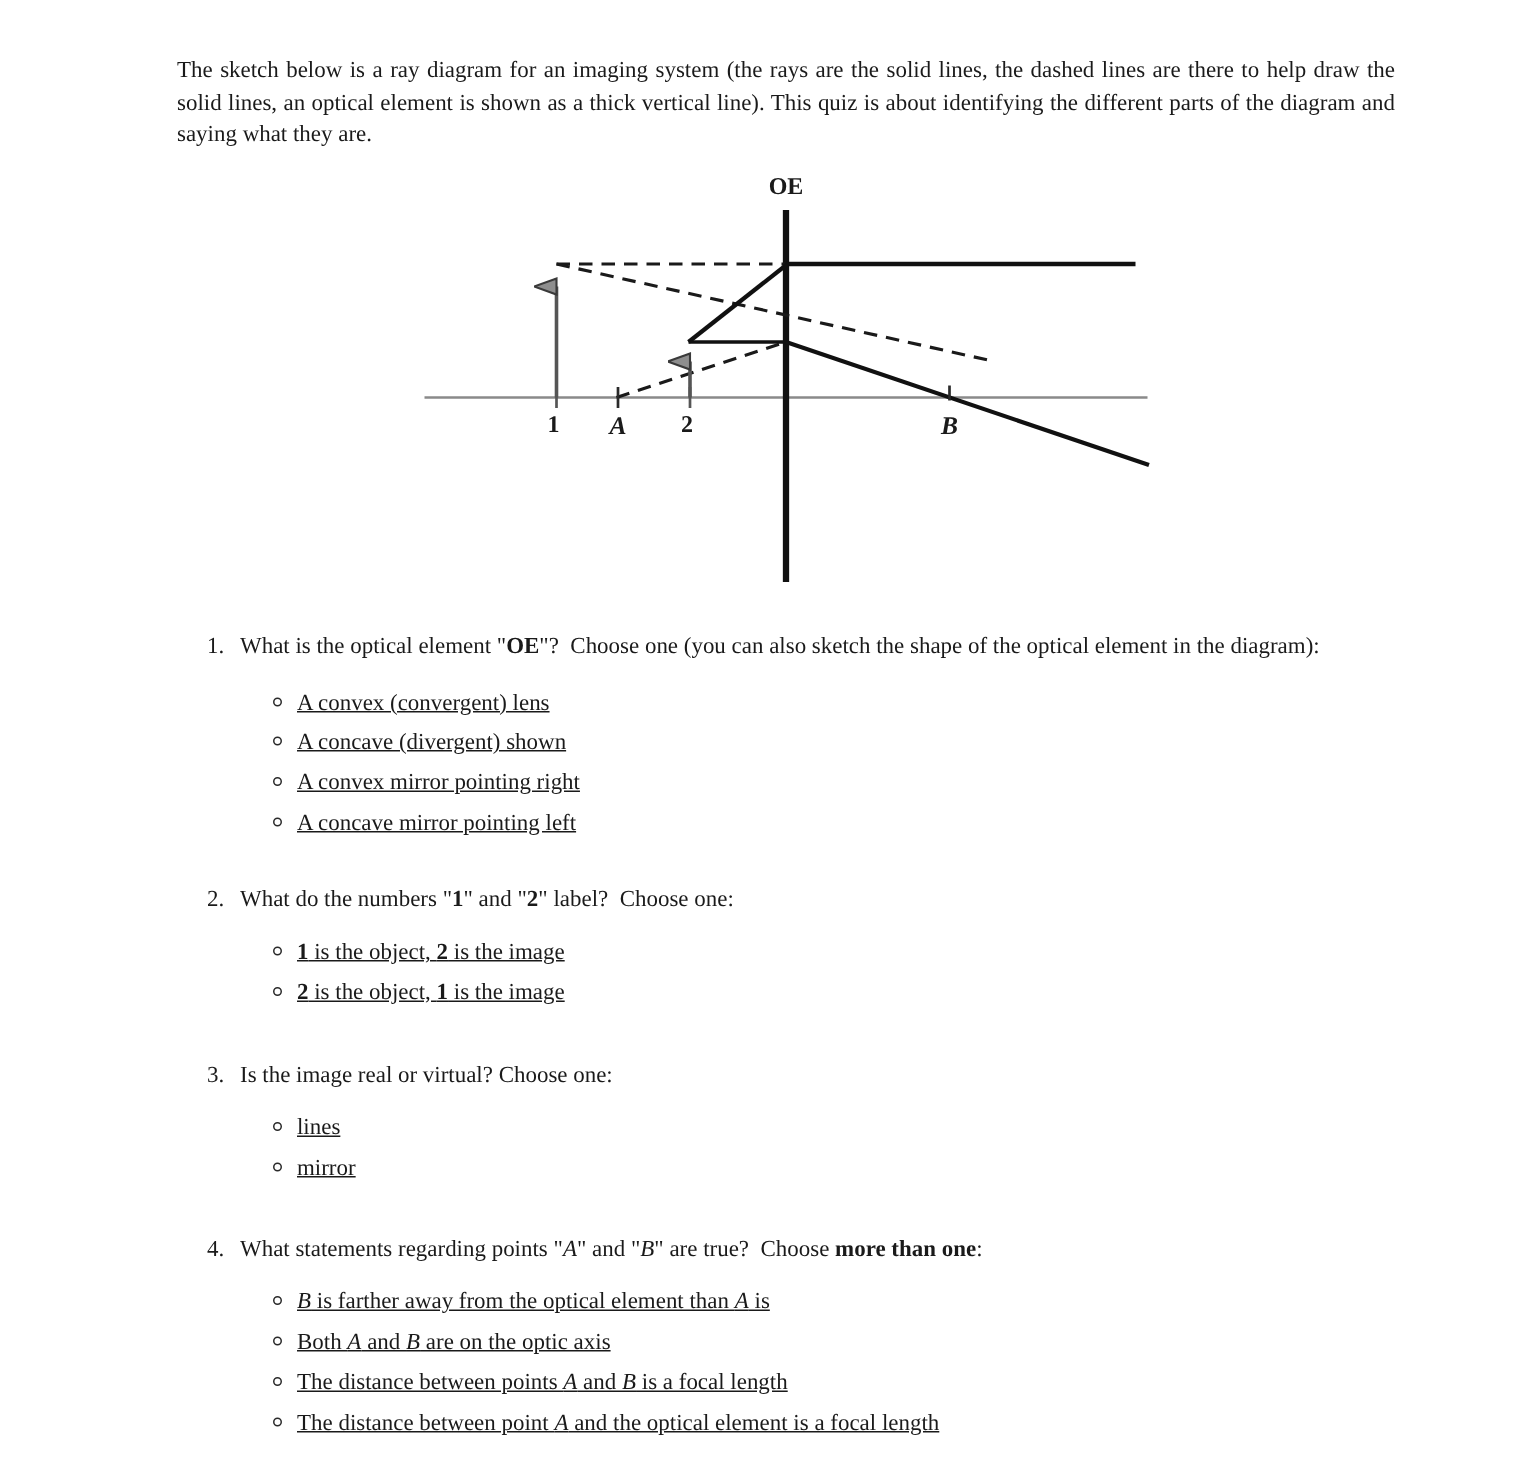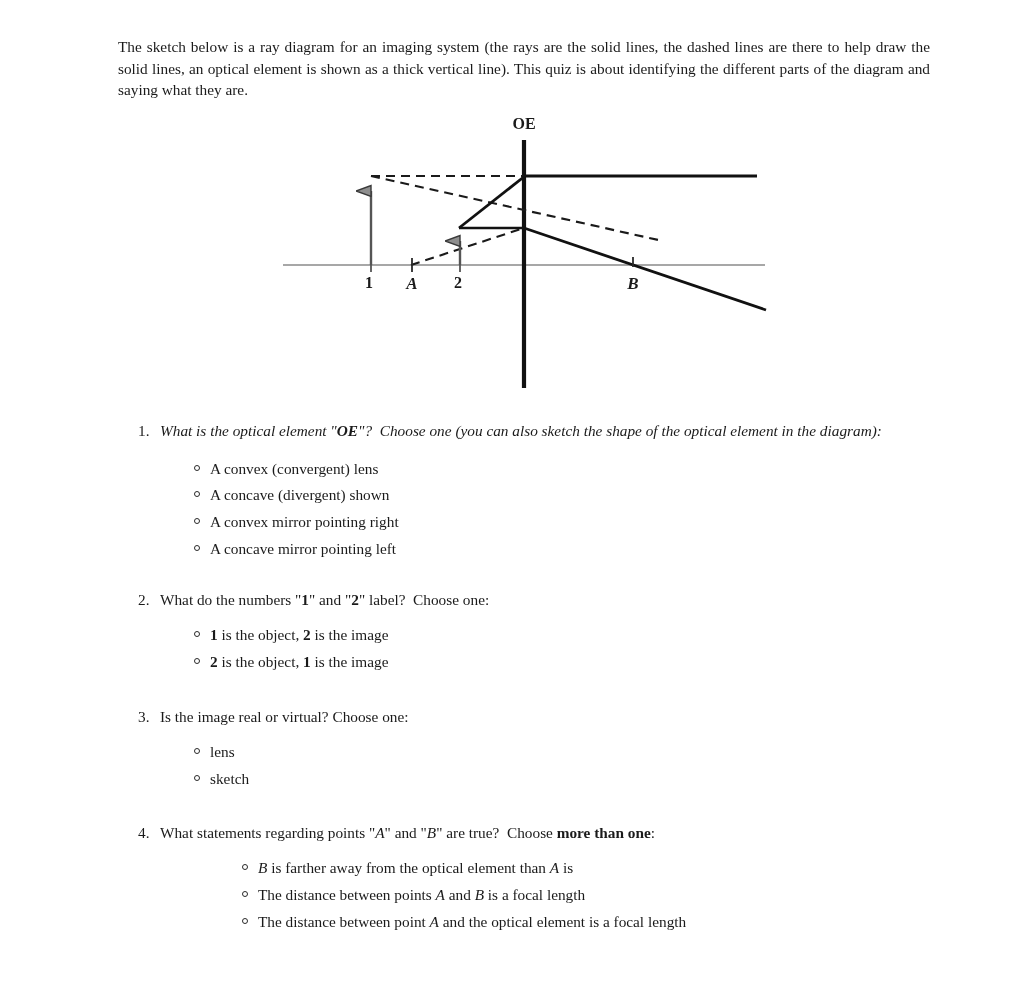--- a/index.html
+++ b/index.html
@@ -84,26 +84,26 @@
     flex: 0 0 22px;
     text-align: left;
   }
   .q-text {
     flex: 1 1 auto;
     text-align: left;
   }
   .q-text.justify {
     text-align: justify;
     text-justify: inter-word;
-    font-style: italic;
   }
   .options {
-    margin: 12px;
+    margin: 0;
     padding: 0;
     list-style: none;
+    text-decoration: underline;
   }
   .opt {
     position: relative;
     padding-left: 198px;
     font-size: 15.3px;
     line-height: 26.8px;
   }
   .opt .bullet {
     position: absolute;
     left: 182px;
@@ -118,21 +118,21 @@
   .bold { font-weight: bold; }
   .ital { font-style: italic; }
 
   .q1 { margin-top: 0px; }
   .q1 .options { margin-top: 14px; }
   .q2 { margin-top: 26px; }
   .q2 .options { margin-top: 12px; }
   .q3 { margin-top: 30px; }
   .q3 .options { margin-top: 12px; }
   .q4 { margin-top: 29px; }
-  .q4 .options { margin-top: 12px; padding-left: 48px; }
+  .q4 .options { margin-top: 12px; }
 </style>
 </head>
 <body>
 
 <div class="page">
 
   <div class="intro">The sketch below is a ray diagram for an imaging system (the rays are the solid lines, the dashed lines are there to help draw the solid lines, an optical element is shown as a thick vertical line).  This quiz is about identifying the different parts of the diagram and saying what they are.</div>
 
   <div class="figure">
     <svg width="1024" height="300" viewBox="0 0 1024 300" xmlns="http://www.w3.org/2000/svg">
@@ -226,41 +226,45 @@
     </div>
 
     <div class="q-block q3">
       <div class="q-line">
         <span class="q-num">3.</span>
         <span class="q-text">Is the image real or virtual?  Choose one:</span>
       </div>
       <ul class="options">
         <li class="opt">
           <span class="bullet"></span>
-          <span>lens</span>
-        </li>
-        <li class="opt">
-          <span class="bullet"></span>
-          <span>sketch</span>
+          <span>lines</span>
+        </li>
+        <li class="opt">
+          <span class="bullet"></span>
+          <span>mirror</span>
         </li>
       </ul>
     </div>
 
     <div class="q-block q4">
       <div class="q-line">
         <span class="q-num">4.</span>
         <span class="q-text">What statements regarding points "<span class="ital">A</span>" and "<span class="ital">B</span>" are true?&nbsp; Choose <span class="bold">more than one</span>:</span>
       </div>
       <ul class="options">
         <li class="opt">
           <span class="bullet"></span>
           <span><span class="ital">B</span> is farther away from the optical element than <span class="ital">A</span> is</span>
         </li>
         <li class="opt">
           <span class="bullet"></span>
+          <span>Both <span class="ital">A</span> and <span class="ital">B</span> are on the optic axis</span>
+        </li>
+        <li class="opt">
+          <span class="bullet"></span>
           <span>The distance between points <span class="ital">A</span> and <span class="ital">B</span> is a focal length</span>
         </li>
         <li class="opt">
           <span class="bullet"></span>
           <span>The distance between point <span class="ital">A</span> and the optical element is a focal length</span>
         </li>
       </ul>
     </div>
 
   </div>

